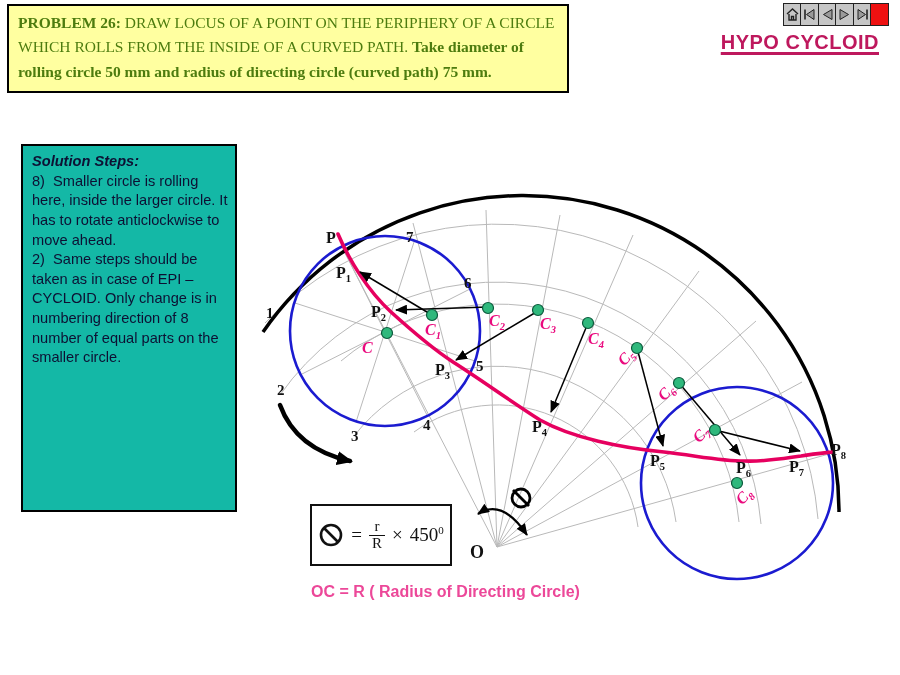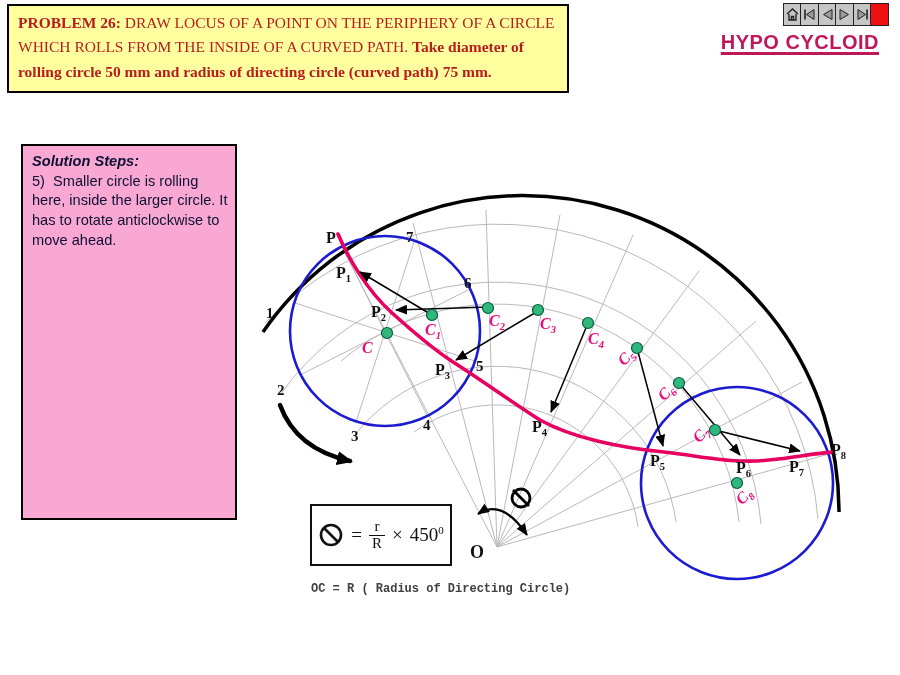--- a/index.html
+++ b/index.html
@@ -3,53 +3,53 @@
 <meta charset="utf-8">
 <style>
   html,body { margin:0; padding:0; }
   body { width:900px; height:675px; background:#ffffff; overflow:hidden;
          font-family:"Liberation Sans", sans-serif; }
   #slide { position:relative; width:900px; height:675px; background:#ffffff; }
 
   
   .problem-box { position:absolute; left:7px; top:4px; width:540px;
     background:#ffffa0; border:2px solid #000; padding:5px 9px 7px 9px;
-    font-family:"Liberation Serif", serif; font-size:15.5px; line-height:1.58; color:#b91c1c; }
+    font-family:"Liberation Serif", serif; font-size:15.5px; line-height:1.58; color:#4d7c0f; }
   .problem-box b { font-weight:bold; }
 
   
   .nav-strip { position:absolute; top:3px; right:11px; display:flex; }
   .nav-btn { width:17px; height:21px; background:#c6c6c6; border:1.5px solid #222;
     margin-left:-1.5px; display:flex; align-items:center; justify-content:center; cursor:pointer; }
   .nav-btn.red { background:#ee1111; }
   .page-title { position:absolute; top:31px; right:21px; color:#be185d; font-size:20px;
     font-weight:bold; letter-spacing:0.5px; text-decoration:underline;
     text-decoration-thickness:2.5px; text-underline-offset:3px; }
 
   
   .solution-box { position:absolute; left:21px; top:144px; width:196px; height:358px;
-    background:#f9a8d4; border:2px solid #000; padding:6px 7px 8px 9px;
+    background:#14b8a6; border:2px solid #000; padding:6px 7px 0 9px;
     font-size:14.6px; line-height:1.345; color:#0d1033; }
   .solution-box .title { font-weight:bold; font-style:italic; }
   .solution-box p { margin:0; white-space:pre-wrap; }
   .solution-box .b { font-weight:bold; }
 
   
   .formula-box { position:absolute; left:310px; top:504px; width:138px; height:58px;
     border:2.5px solid #111; background:#fff; display:flex; align-items:center;
     justify-content:center; gap:7px; font-family:"Liberation Serif", serif;
     font-size:19px; color:#111; }
   .frac { display:inline-flex; flex-direction:column; align-items:center;
     font-size:15px; line-height:1.05; }
   .frac .den { border-top:1.6px solid #111; padding:0 3px; }
   .sup0 { font-size:11px; vertical-align:super; }
 
   
-  .legend { position:absolute; left:311px; top:581px; color:#404040;
-    font-family:Liberation Mono, monospace; font-weight:bold; font-size:12px;
+  .legend { position:absolute; left:311px; top:581px; color:#ec4899;
+    font-family:Liberation Sans, sans-serif; font-weight:bold; font-size:16px;
     line-height:1.38; }
   .legend div { white-space:pre; }
 
   
   svg.diagram { position:absolute; left:0; top:0; }
   .grid  { stroke:#b9b9b9; stroke-width:1; fill:none; }
   .arcD  { stroke:#000; stroke-width:3.5; fill:none; }
   .circB { stroke:#1b1bd0; stroke-width:2.6; fill:none; }
   .curveP{ stroke:#e6005f; stroke-width:3.6; fill:none; stroke-linecap:round; }
   .arrow { stroke:#000; stroke-width:1.5; fill:none; }
@@ -99,21 +99,22 @@
           <line x1="11" y1="1.5" x2="11" y2="11.5" stroke="#222" stroke-width="1.6"></line>
         </svg>
     </div>
     <div class="nav-btn red"></div>
   </div>
 
   <div class="page-title">HYPO CYCLOID</div>
 
   <div class="solution-box">
     <p class="title">Solution Steps:</p>
-    <p>5)  Smaller circle is rolling here, inside the larger circle. It has to rotate anticlockwise to move ahead.</p>
+    <p>8)  Smaller circle is rolling here, inside the larger circle. It has to rotate anticlockwise to move ahead.</p>
+    <p>2)  Same steps should be taken as in case of EPI – CYCLOID. Only change is in numbering direction of 8 number of equal parts on the smaller circle.</p>
   </div>
 
   <svg class="diagram" width="900" height="675" viewBox="0 0 900 675">
     <defs>
       <marker id="arr" markerUnits="userSpaceOnUse" markerWidth="13" markerHeight="10" refX="11" refY="5" orient="auto">
           <path d="M0,0 L12,5 L0,10 z" fill="#000"></path>
         </marker>
       <marker id="arrS" markerUnits="userSpaceOnUse" markerWidth="13" markerHeight="10" refX="11" refY="5" orient="auto-start-reverse">
           <path d="M0,0 L12,5 L0,10 z" fill="#000"></path>
         </marker>

